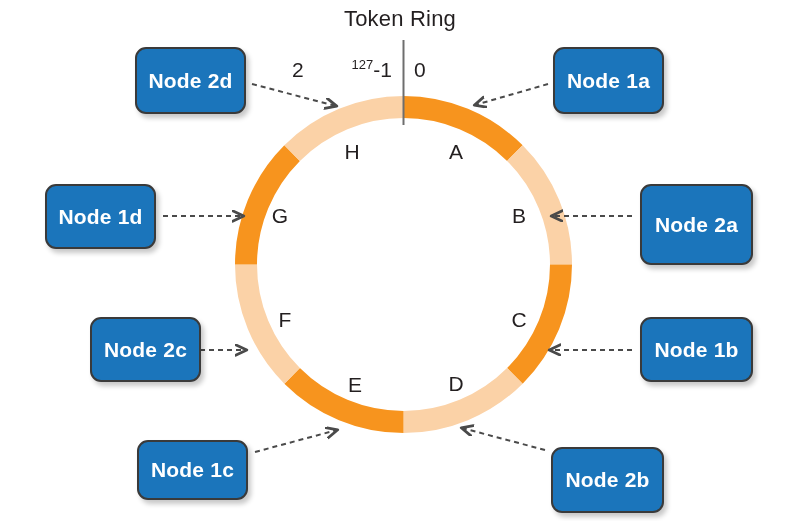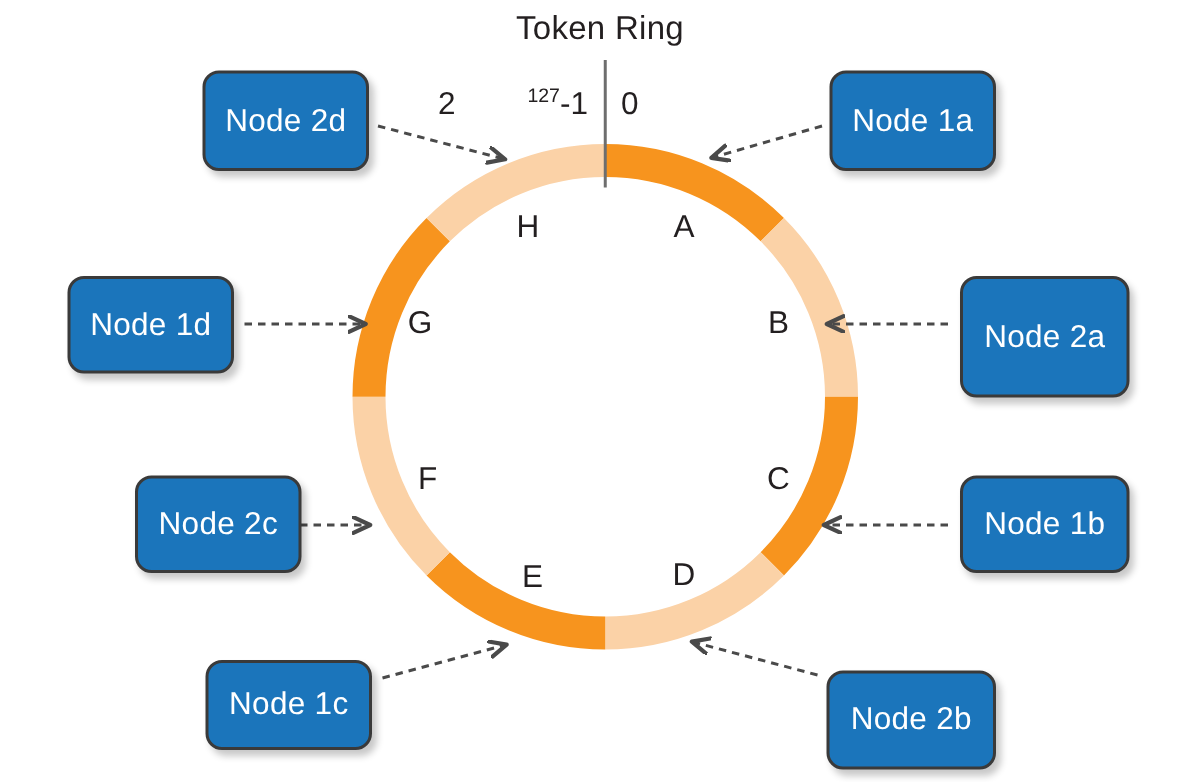--- a/index.html
+++ b/index.html
@@ -33,21 +33,21 @@
     background: #1b75bb;
     border: 2.5px solid #3a3a3a;
     border-radius: 11px;
     box-shadow: 3px 4px 5px rgba(0,0,0,0.22);
     display: flex;
     align-items: center;
     justify-content: center;
     color: #ffffff;
     font-family: "Liberation Sans", sans-serif;
     font-size: 21px;
-    font-weight: 400;
+    font-weight: 700;
     letter-spacing: 0.2px;
     user-select: none;
   }
   .ring-letter {
     position: absolute;
     font-family: "Liberation Sans", sans-serif;
     font-size: 21px;
     color: #231f20;
     transform: translate(-50%, -50%);
     white-space: nowrap;

